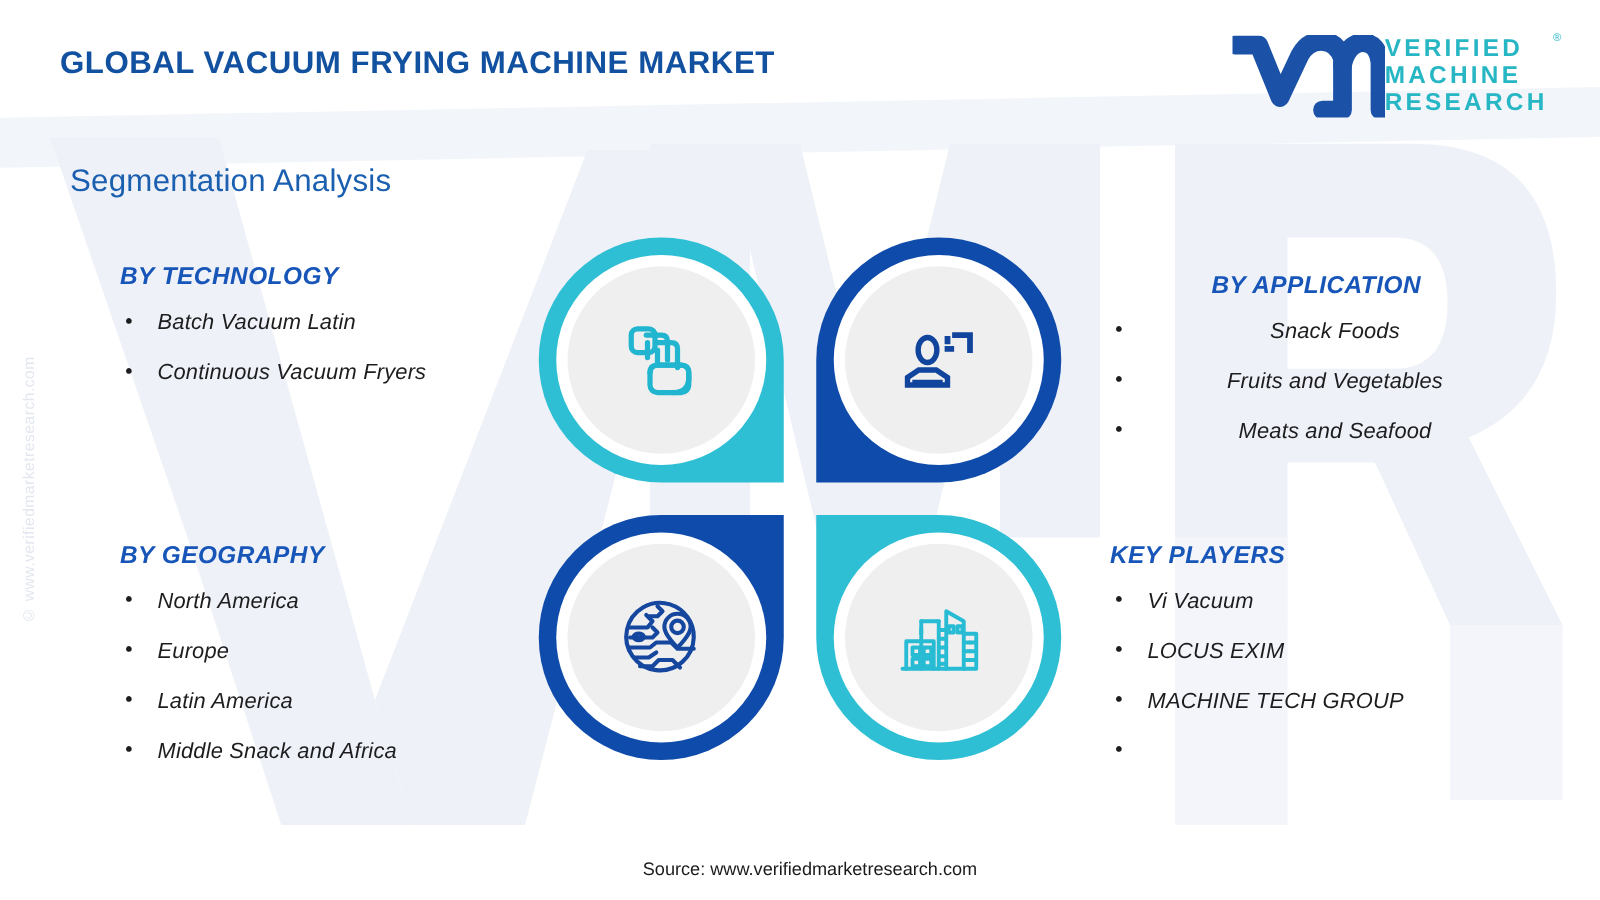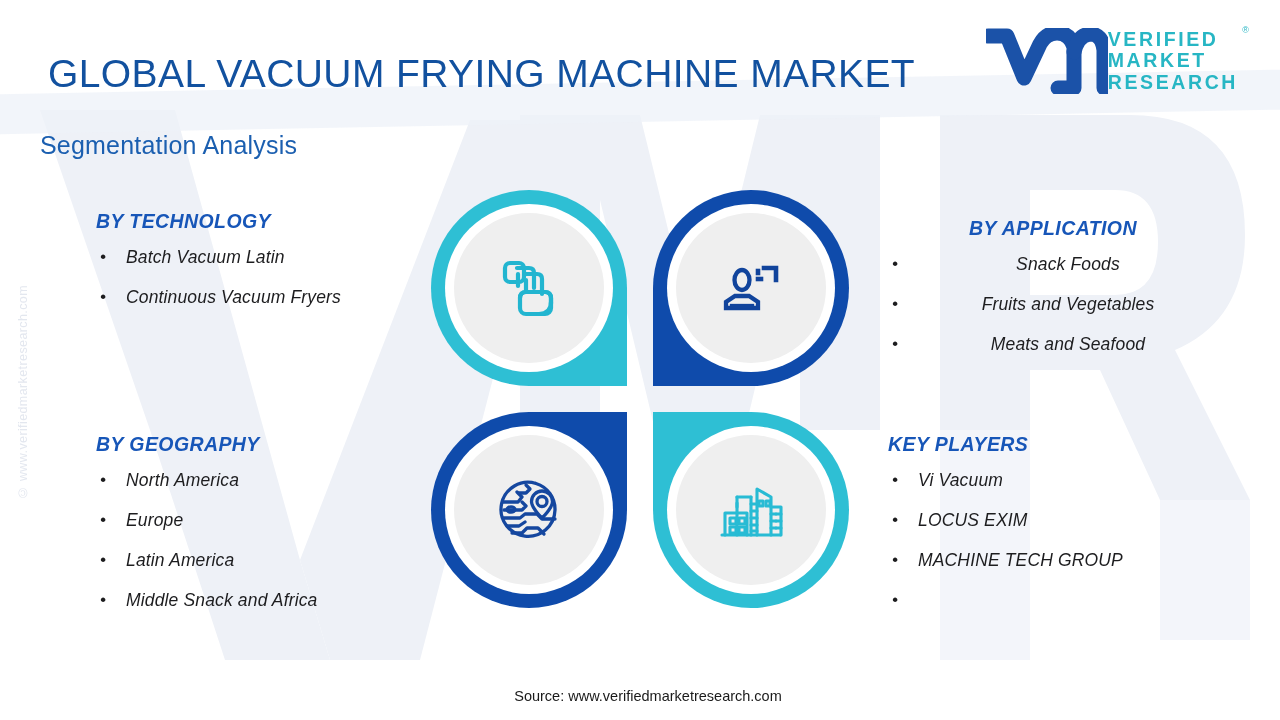--- a/index.html
+++ b/index.html
@@ -45,23 +45,23 @@
     font-size: 12.5px;
     letter-spacing: .4px;
     color: #e3e7ef;
     white-space: nowrap;
     z-index: 3;
   }
 
   
   .title {
     position: absolute;
-    left: 48px; top: 52px;
-    font-size: 39px;
-    font-weight: normal;
+    left: 48px; top: 36px;
+    font-size: 25px;
+    font-weight: bold;
     letter-spacing: .4px;
     color: #12519f;
     z-index: 4;
     white-space: nowrap;
   }
   .logo {
     position: absolute;
     right: 42px; top: 28px;
     display: flex;
     align-items: center;
@@ -80,21 +80,21 @@
     position: absolute;
     right: -11px; top: -3px;
     font-size: 9px;
     letter-spacing: 0;
     font-weight: normal;
   }
 
   
   .subtitle {
     position: absolute;
-    left: 40px; top: 131px;
+    left: 56px; top: 131px;
     font-size: 25px;
     color: #1b5fb0;
     letter-spacing: .2px;
     z-index: 4;
   }
 
   
   .block { position: absolute; z-index: 4; font-style: italic; }
   .block h3 {
     margin: 0 0 12px 0;
@@ -201,21 +201,21 @@
   <div class="title">GLOBAL VACUUM FRYING MACHINE MARKET</div>
 
   <div class="logo">
     <svg class="logo-mark" width="122" height="66" viewBox="0 0 122 66">
       <path d="M4 10 L22 10 L40 52 L56 18 Q62 6 74 6 Q88 6 92 20 L92 60 L76 60 L76 26 Q76 19 70 19 Q65 19 63 25 L63 60 L47 60 L47 26 Q47 19 41 19 Q36 19 34 25 L34 60 L18 60 Z" fill="#1b52a8" opacity="0"></path>
       <path d="M2 8 L21 8 L38 50 L54 16 Q60 5 71 5 Q84 5 88 19 L88 60 L72 60" fill="none" stroke="#1b52a8" stroke-width="15" stroke-linecap="round" stroke-linejoin="round"></path>
       <path d="M88 24 Q92 7 104 6 Q116 6 118 22 L118 60" fill="none" stroke="#1b52a8" stroke-width="15" stroke-linecap="round" stroke-linejoin="round"></path>
     </svg>
     <div class="logo-words">
       <div>VERIFIED</div>
-      <div>MARKET</div>
+      <div>MACHINE</div>
       <div>RESEARCH</div>
       <span class="reg">®</span>
     </div>
   </div>
 
   <div class="subtitle">Segmentation Analysis</div>
 
   <div class="block" id="blk-technology">
     <h3>BY TECHNOLOGY</h3>
     <ul>

